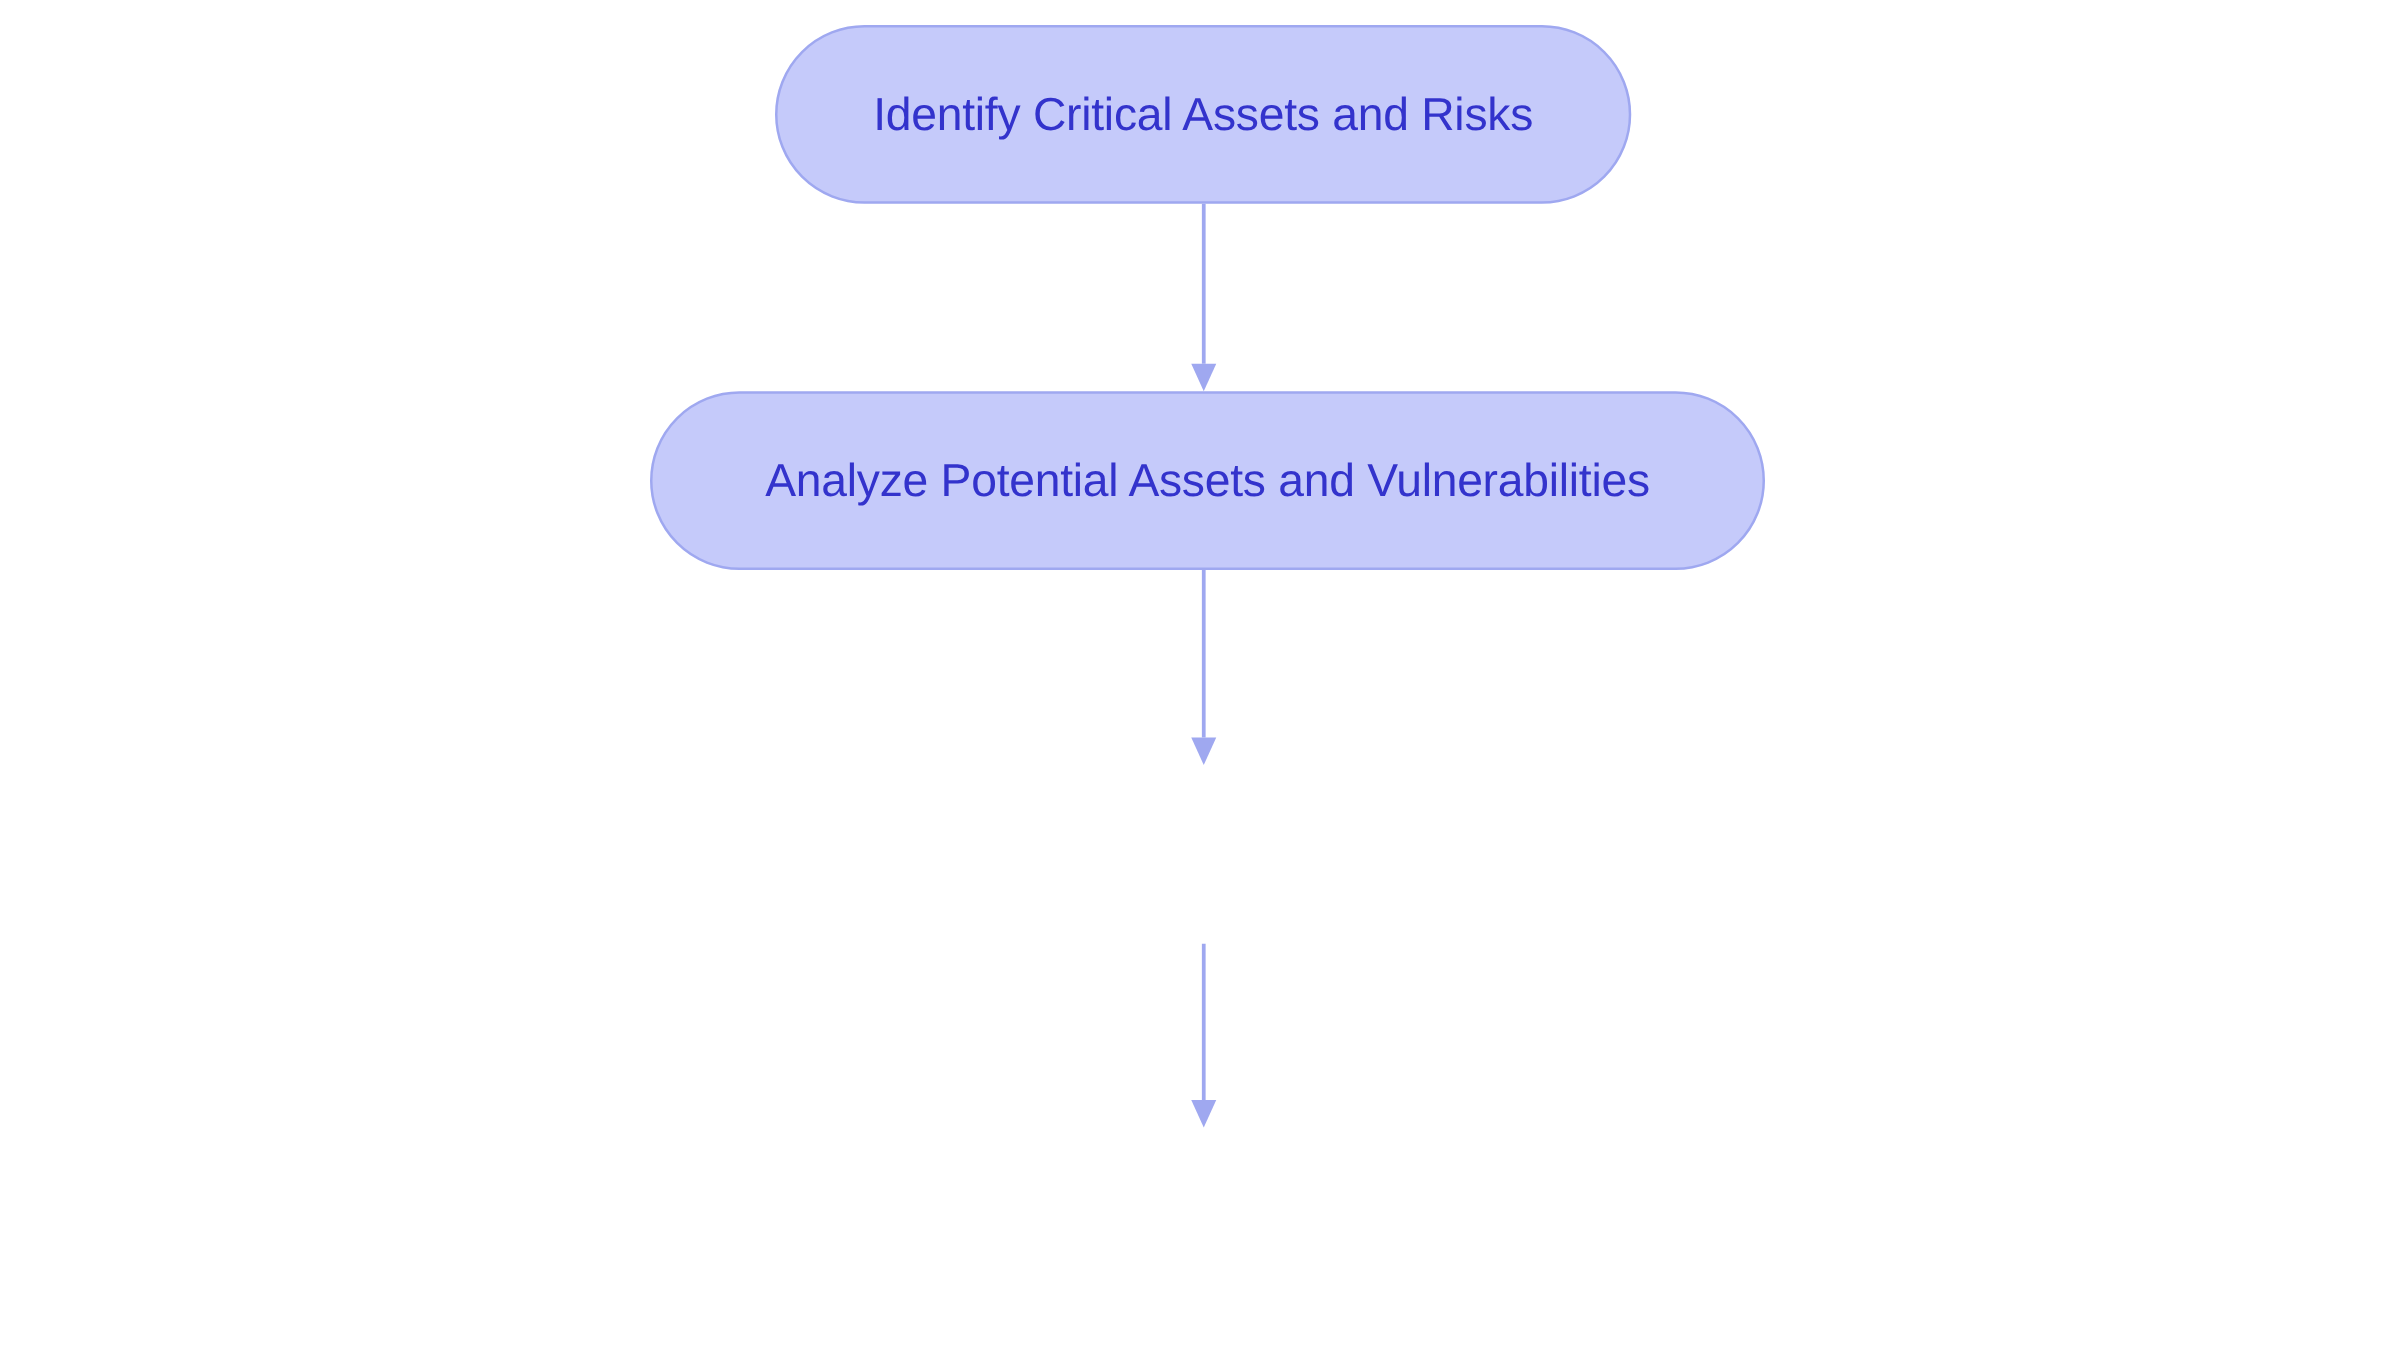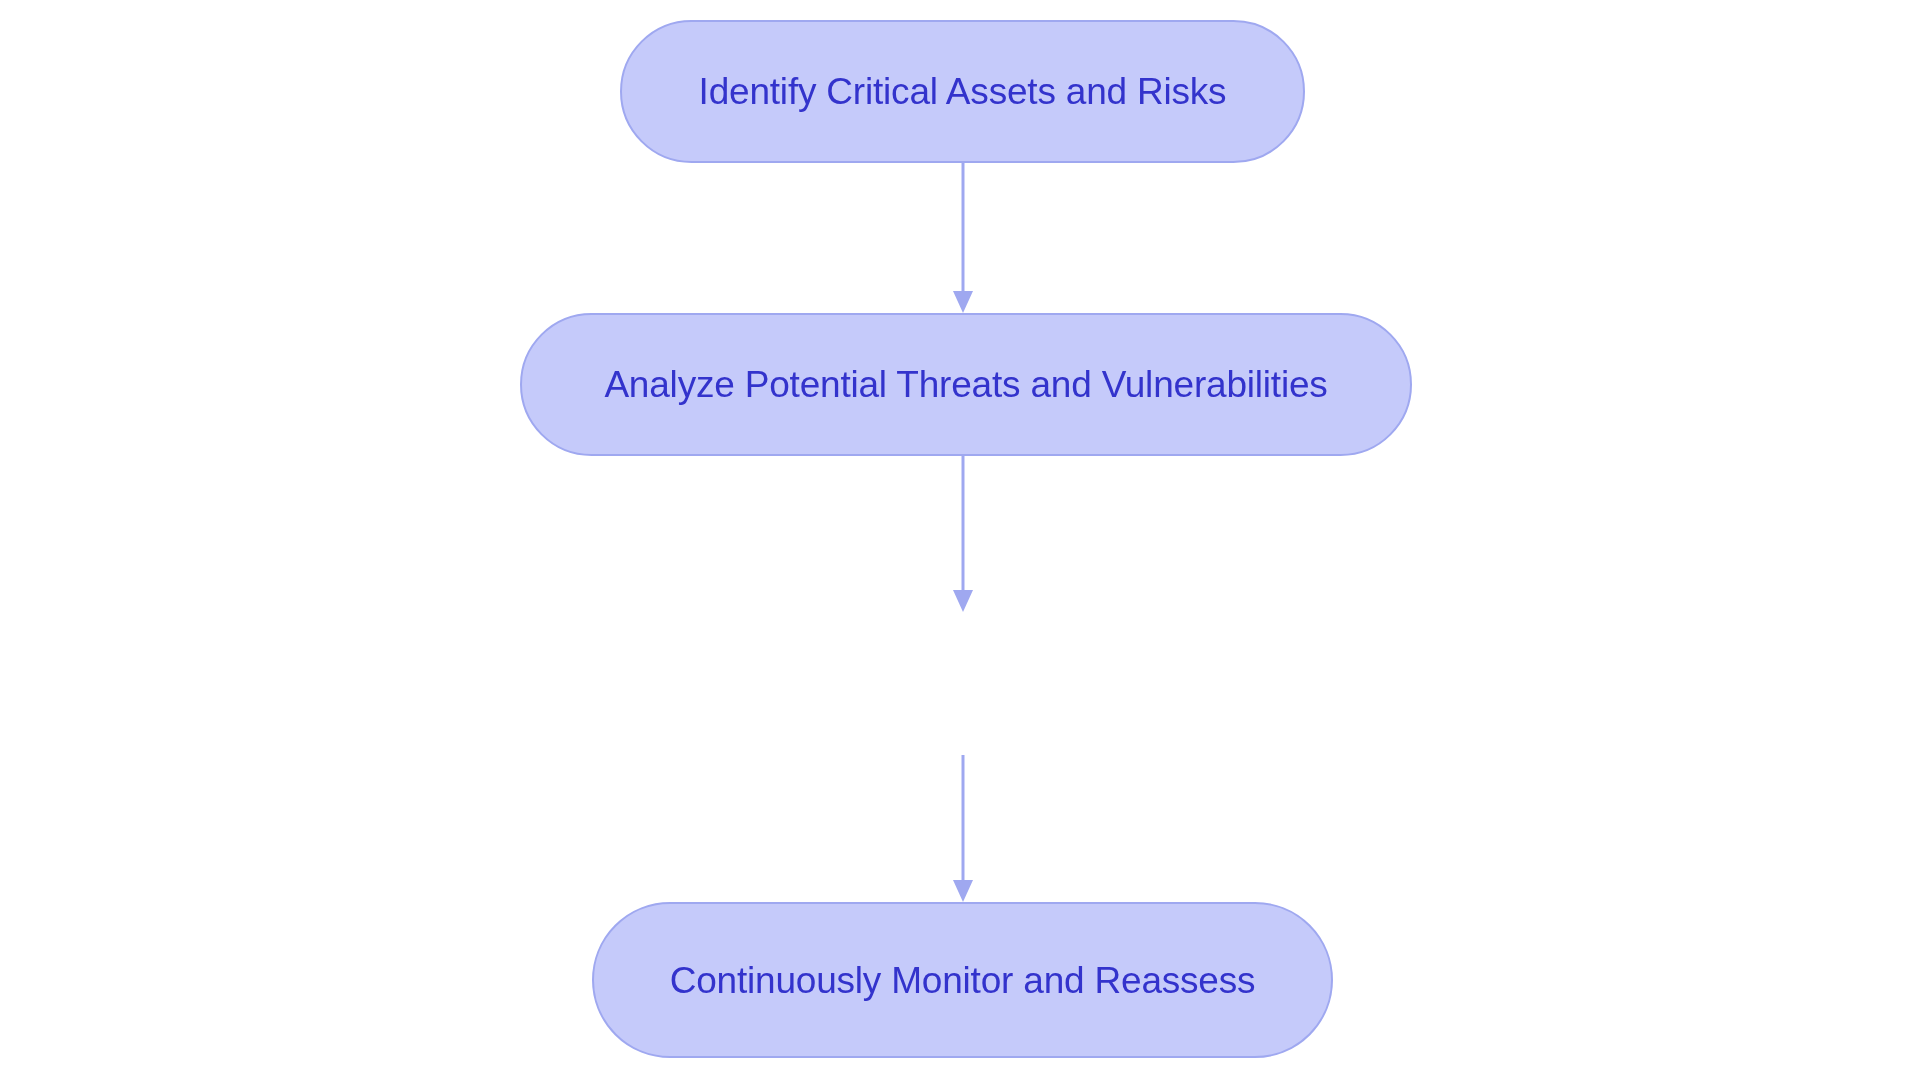--- a/index.html
+++ b/index.html
@@ -96,21 +96,18 @@
       <line class="conn-line" x1="963" y1="755" x2="963" y2="880"></line>
       <polygon class="conn-head" points="953,880 973,880 963,902"></polygon>
     </g>
   </svg>
 
   <div class="node" id="node-1">
     <span class="node-label">Identify Critical Assets and Risks</span>
   </div>
 
   <div class="node" id="node-2">
-    <span class="node-label">Analyze Potential Threats and Vulnerabilities</span>
+    <span class="node-label">Analyze Potential Assets and Vulnerabilities</span>
   </div>
 
 
-  <div class="node" id="node-4">
-    <span class="node-label">Continuously Monitor and Reassess</span>
-  </div>
 
 </div>
 
 </body></html>

